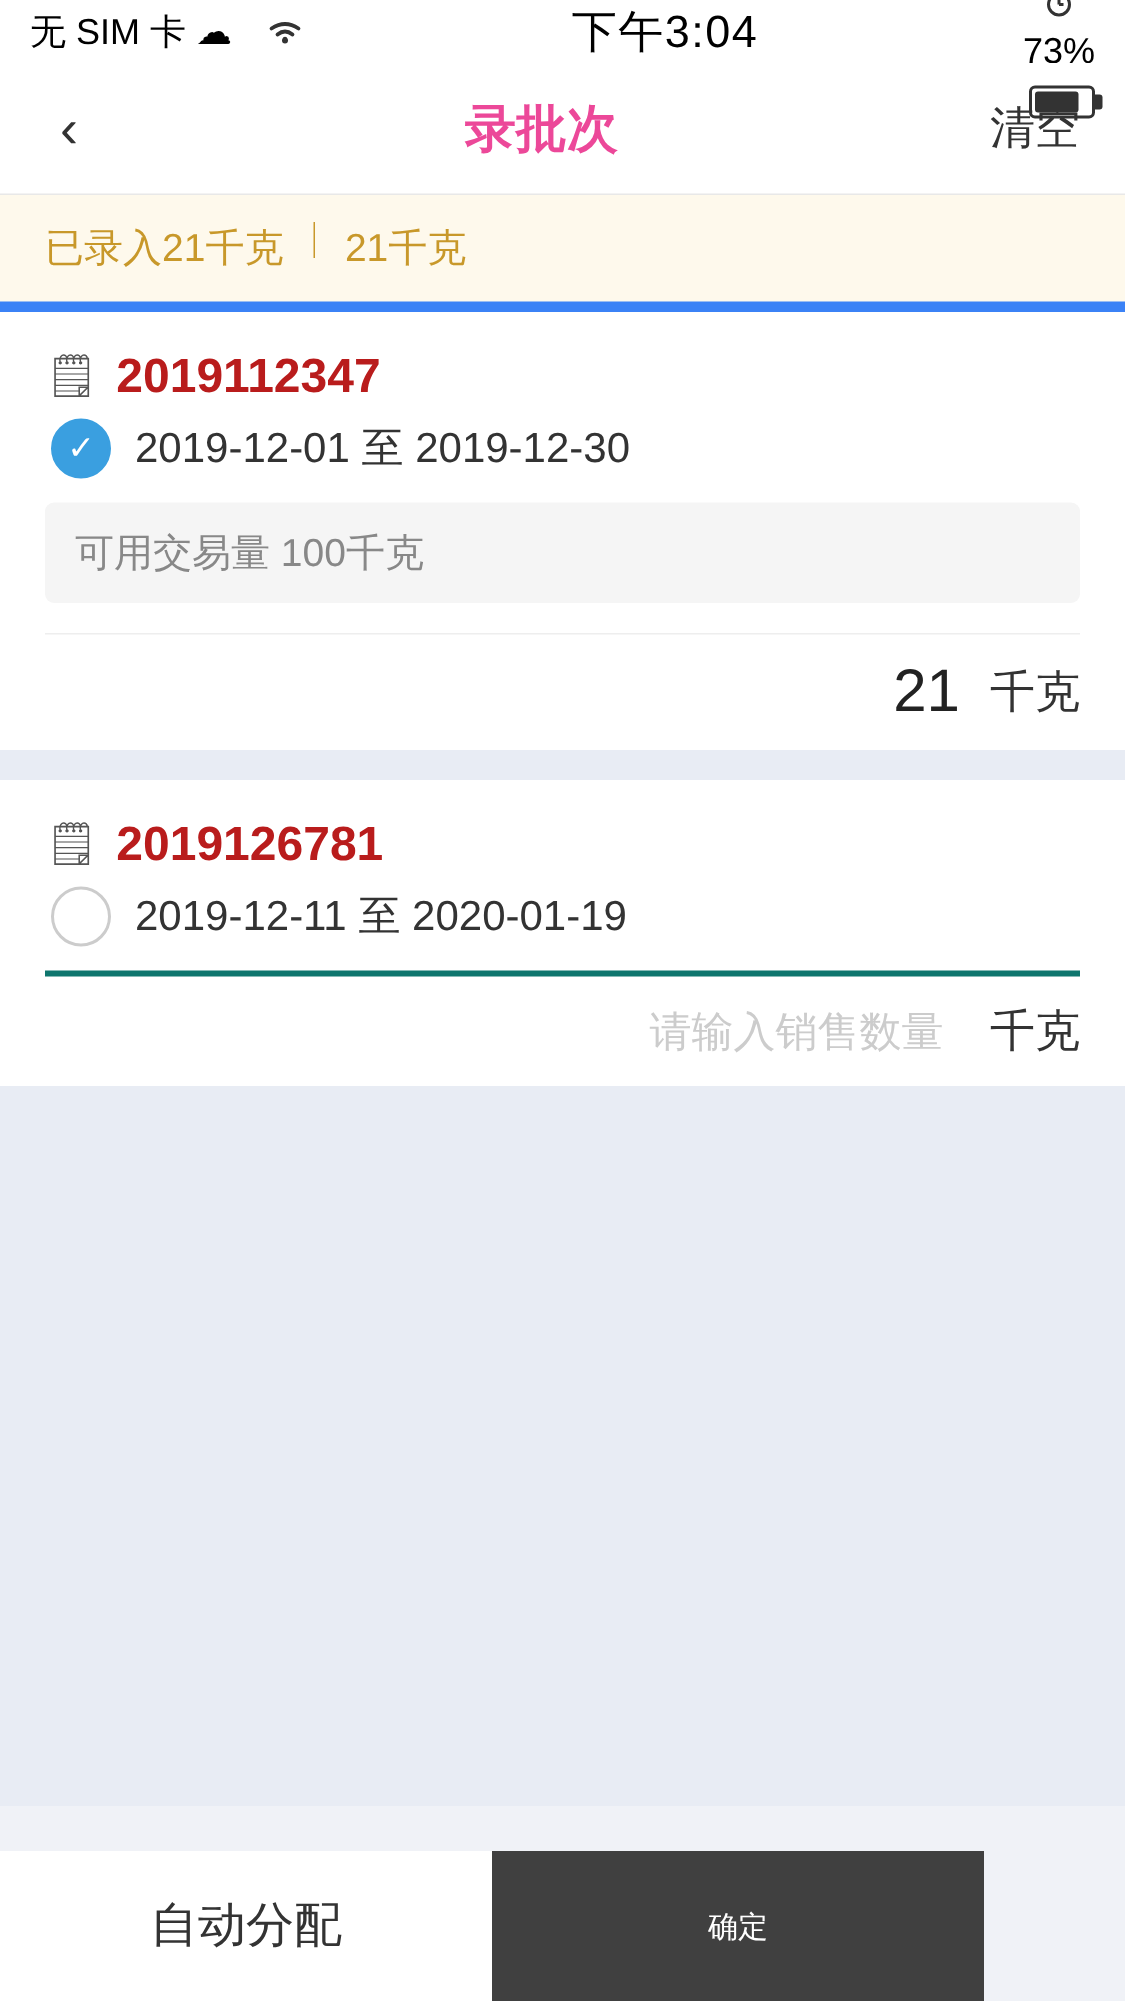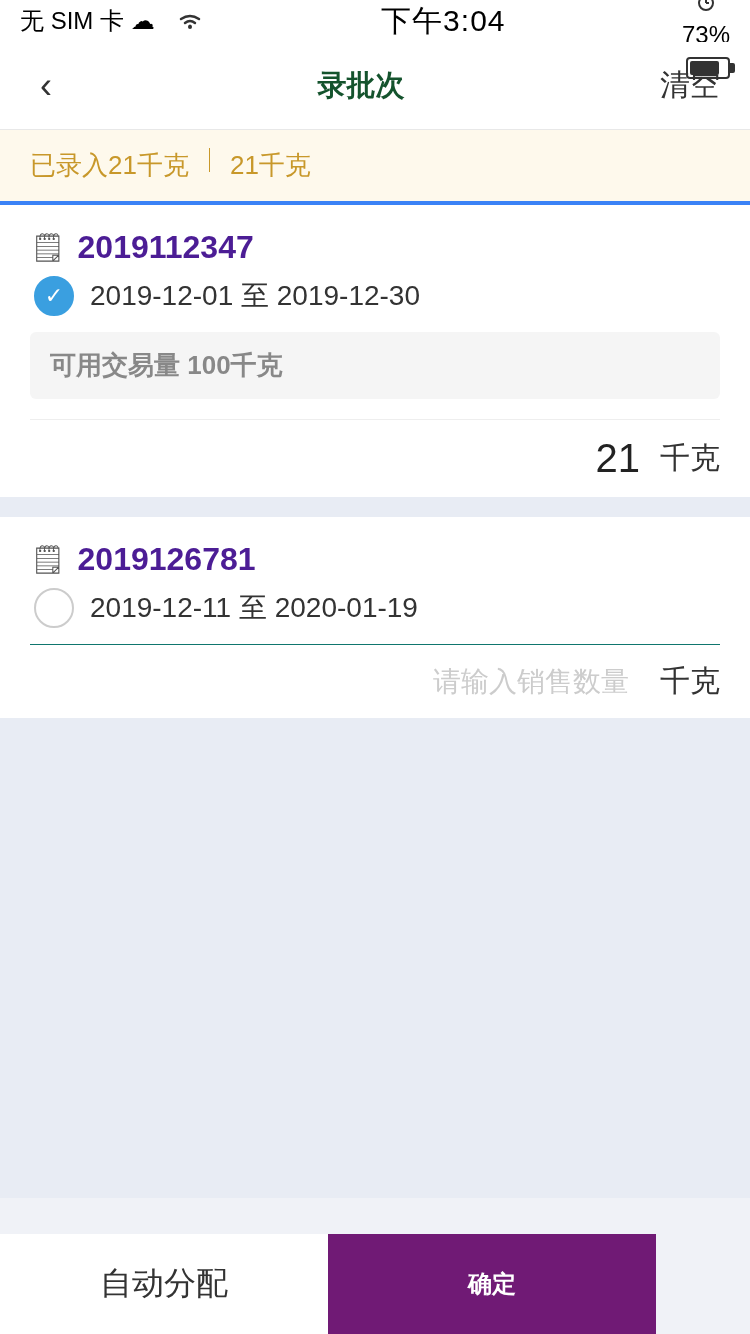--- a/index.html
+++ b/index.html
@@ -81,37 +81,37 @@
       padding: 0 30px;
       border-bottom: 1px solid #e8e8e8;
     }
     .nav-back {
       font-size: 36px;
       color: #333;
       cursor: pointer;
       padding: 10px;
     }
     .nav-title {
-      font-size: 29px;
+      font-size: 34px;
       font-weight: 600;
-      color: #14532d;
+      color: #ec4899;
     }
     .nav-action {
       font-size: 30px;
       color: #333;
       cursor: pointer;
     }
 
     
     .info-banner {
       background: #fef9ec;
       padding: 18px 30px;
       display: flex;
       gap: 20px;
-      border-bottom: 4px solid #3b82f6;
+      border-bottom: 7px solid #3b82f6;
     }
     .info-label {
       font-size: 26px;
       color: #c8982a;
     }
     .info-divider {
       width: 1px;
       height: 24px;
       background: #c8982a;
     }
@@ -132,21 +132,21 @@
       gap: 12px;
       margin-bottom: 10px;
     }
     .batch-icon {
       font-size: 28px;
       color: #555;
     }
     .batch-id {
       font-size: 32px;
       font-weight: 600;
-      color: #4c1d95;
+      color: #b91c1c;
     }
 
     .batch-date-row {
       display: flex;
       align-items: center;
       gap: 16px;
       margin-bottom: 16px;
       padding-left: 4px;
     }
     .radio-circle {
@@ -171,21 +171,20 @@
       font-size: 28px;
       color: #333;
     }
 
     .availability-box {
       background: #f5f5f5;
       border-radius: 6px;
       padding: 16px 20px;
       margin-bottom: 20px;
       margin-left: 0;
-      font-weight: bold;
     }
     .availability-text {
       font-size: 26px;
       color: #888;
     }
 
     .quantity-row {
       display: flex;
       align-items: center;
       justify-content: flex-end;
@@ -201,21 +200,21 @@
     .quantity-unit {
       font-size: 30px;
       color: #333;
     }
 
     .quantity-input-row {
       display: flex;
       align-items: center;
       justify-content: flex-start;
       padding: 16px 0;
-      border-top: 1px solid #0f766e;
+      border-top: 4px solid #0f766e;
     }
     .quantity-input {
       font-size: 28px;
       color: #ccc;
       border: none;
       outline: none;
       text-align: right;
       background: transparent;
       flex: 1;
     }
@@ -248,29 +247,28 @@
       border: none;
       font-size: 32px;
       color: #333;
       display: flex;
       align-items: center;
       justify-content: center;
       cursor: pointer;
     }
     .btn-confirm {
       flex: 1;
-      background: #701a75;
+      background: #404040;
       border: none;
-      font-size: 24px;
+      font-size: 20px;
       color: #fff;
       display: flex;
       align-items: center;
       justify-content: center;
       cursor: pointer;
-      font-weight: bold;
     }
   </style>
 </head>
 <body>
 
 <div class="status-bar">
   <div class="status-left">
     <span>无 SIM 卡 ☁</span>
     <svg width="30" height="22" viewBox="0 0 30 22">
       <path d="M15 16 Q15 16 15 16" stroke="#333" stroke-width="3" stroke-linecap="round" fill="none"></path>

